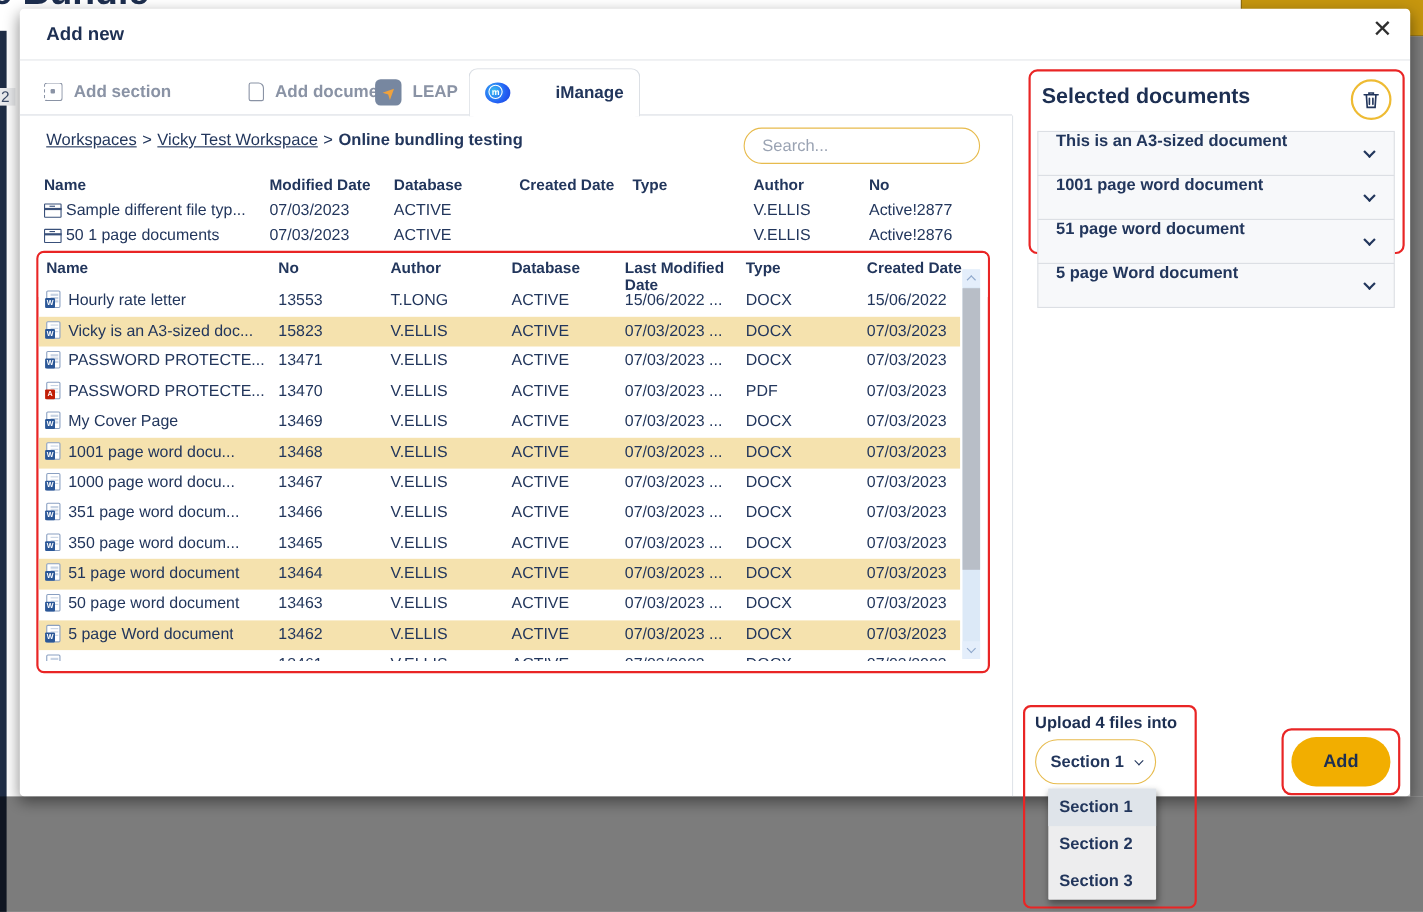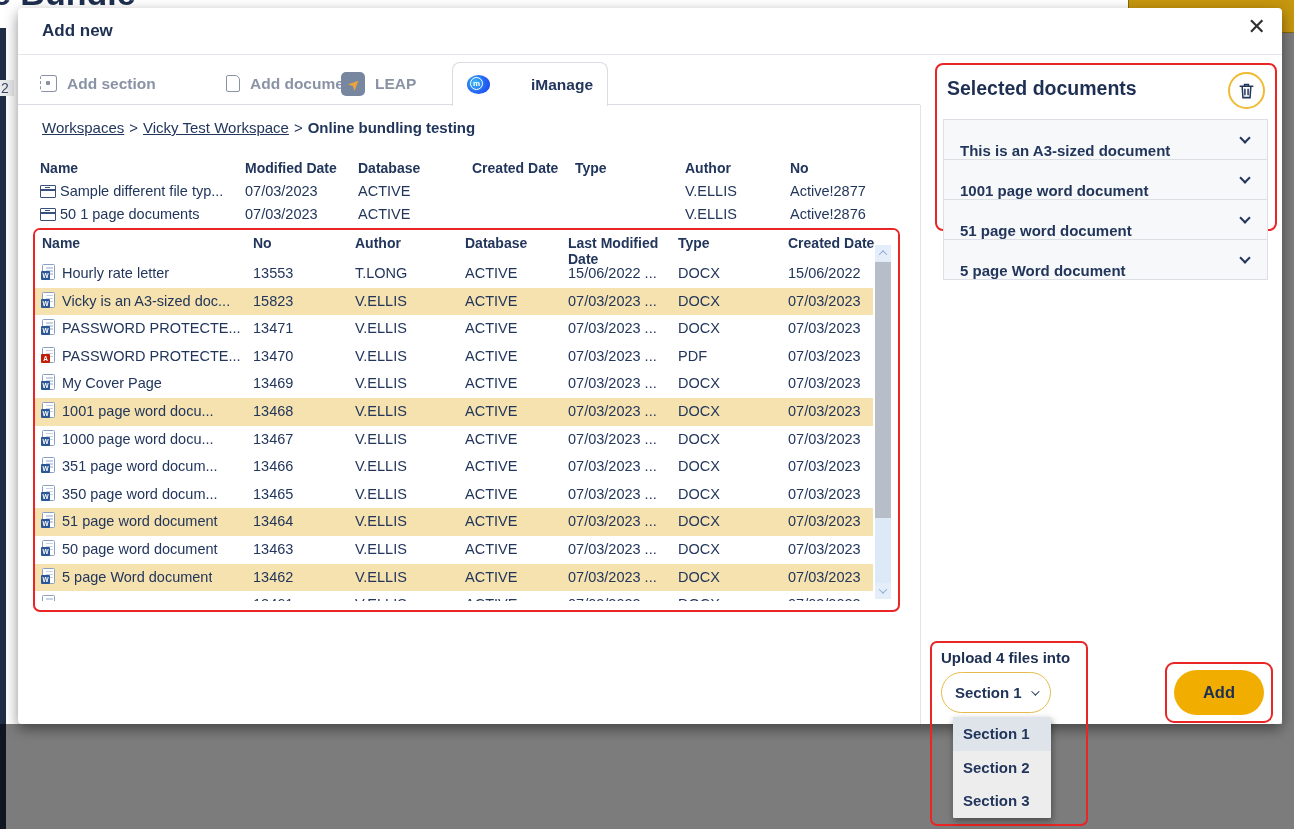--- a/index.html
+++ b/index.html
@@ -85,21 +85,21 @@
   .sb-up { top:0; } .sb-dn { bottom:0; }
   .sb-chev { width:6px; height:6px; border-right:1.8px solid #8fa8cc; border-bottom:1.8px solid #8fa8cc; }
   .sb-up .sb-chev { transform:rotate(-135deg) translate(-1px,-1px); }
   .sb-dn .sb-chev { transform:rotate(45deg) translate(-1px,-1px); }
 
   
   .sel-box { position:absolute; left:917px; top:55px; width:342px; height:168px; border:2.5px solid #e92525; border-radius:8px; background:#fff; }
   .sel-title { position:absolute; left:10px; top:12px; font-size:19.5px; font-weight:700; color:#1d2f52; }
   .trash-btn { position:absolute; left:291px; top:7px; width:37px; height:37px; border:2px solid #eebb33; border-radius:50%; display:flex; align-items:center; justify-content:center; cursor:pointer; background:#fff; }
   .sel-items { position:absolute; left:6px; top:55px; width:325px; }
-  .sel-item { position:relative; height:41px; background:#f7f8fa; border:1px solid #dcdfe4; margin-top:-1px; display:flex; align-items:flex-end; cursor:pointer; }
+  .sel-item { position:relative; height:41px; background:#f7f8fa; border:1px solid #dcdfe4; margin-top:-1px; display:flex; align-items:flex-start; cursor:pointer; }
   .sel-item span.lbl { margin-left:16px; font-size:15px; font-weight:600; color:#22365c; }
   .chev-dn { position:absolute; right:18px; top:14px; width:8px; height:8px; border-right:2px solid #22365c; border-bottom:2px solid #22365c; transform:rotate(45deg); }
 
   
   .upload-box { position:absolute; left:930px; top:641px; width:158px; height:185px; border:2.5px solid #e92525; border-radius:7px; z-index:5; }
   .upload-label { position:absolute; left:941px; top:649px; font-size:15px; font-weight:600; color:#1d2f52; z-index:6; }
   .select-pill { position:absolute; left:941px; top:672px; width:110px; height:41px; background:#fff; border:1.6px solid #e7bb4d; border-radius:21px; z-index:6; display:flex; align-items:center; cursor:pointer; }
   .select-pill .lbl { margin-left:13px; font-size:15px; font-weight:600; color:#22365c; }
   .select-pill .chev { margin-left:9px; width:6px; height:6px; border-right:1.7px solid #22365c; border-bottom:1.7px solid #22365c; transform:rotate(45deg) translateY(-2px); }
   .menu { position:absolute; left:953px; top:717px; width:98px; z-index:6; background:#ededee; box-shadow:1px 3px 7px rgba(0,0,0,0.4); border-radius:1px; }
@@ -135,29 +135,32 @@
     <div class="tab" style="left:208px;">
       <span class="icon-adddoc"></span>
       <span>Add document</span>
     </div>
     <div class="tab" style="left:323px;">
       <span class="icon-leap">
           <span>➤</span>
         </span>
       <span>LEAP</span>
     </div>
-    <div class="tab active-box" style="left:434px;gap:41px;">
+    <div class="tab active-box" style="left:408px;gap:41px;">
       <span class="icon-imanage"></span>
       <span>iManage</span>
     </div>
 
     <div class="breadcrumb">
       <a>Workspaces</a><span class="bc-sep">&gt;</span><a>Vicky Test Workspace</a><span class="bc-sep">&gt;</span><span class="current">Online bundling testing</span>
     </div>
 
+    <div class="search-pill">
+      <input type="text" placeholder="Search..." style="">
+    </div>
 
     <div class="ws-header">
       <span class="th" style="left:22px;">Name</span>
       <span class="th" style="left:227px;">Modified Date</span>
       <span class="th" style="left:340px;">Database</span>
       <span class="th" style="left:454px;">Created Date</span>
       <span class="th" style="left:557px;">Type</span>
       <span class="th" style="left:667px;">Author</span>
       <span class="th" style="left:772px;">No</span>
     </div>

